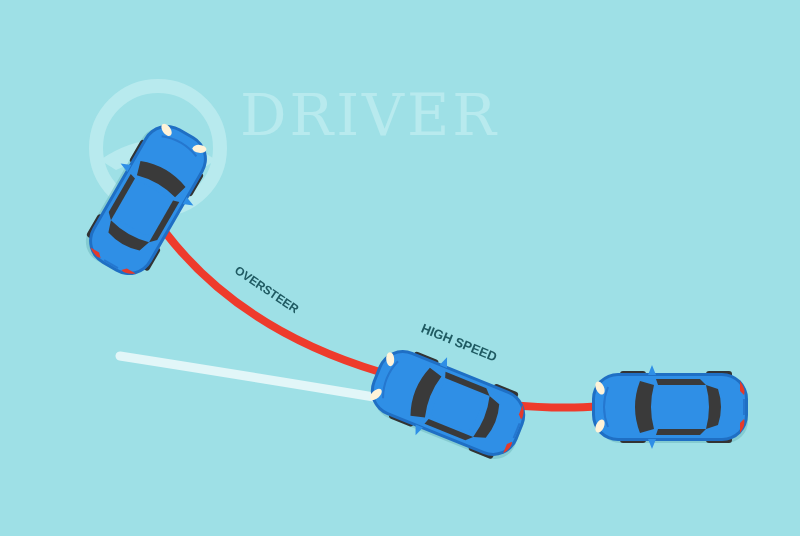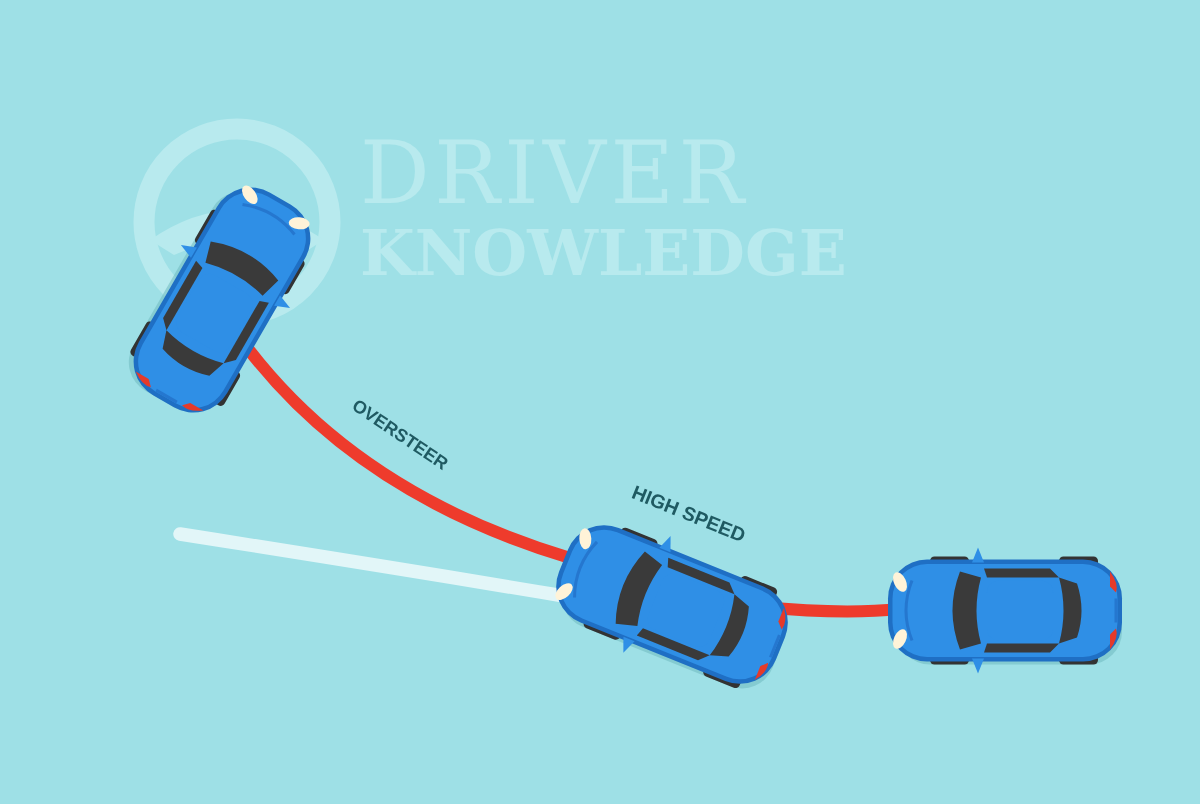--- a/index.html
+++ b/index.html
@@ -70,17 +70,16 @@
   <g transform="translate(448,403) rotate(22)">
     <use href="#car"></use>
   </g>
   <g transform="translate(148,200) rotate(120)">
     <use href="#car"></use>
   </g>
 </svg>
 
 <div class="watermark">
   <div class="wm-text1">DRIVER</div>
-  <div class="wm-text2">KNOWLEDGE</div>
 </div>
 
 <div class="label label-oversteer">OVERSTEER</div>
 <div class="label label-highspeed">HIGH SPEED</div>
 
 </body></html>

